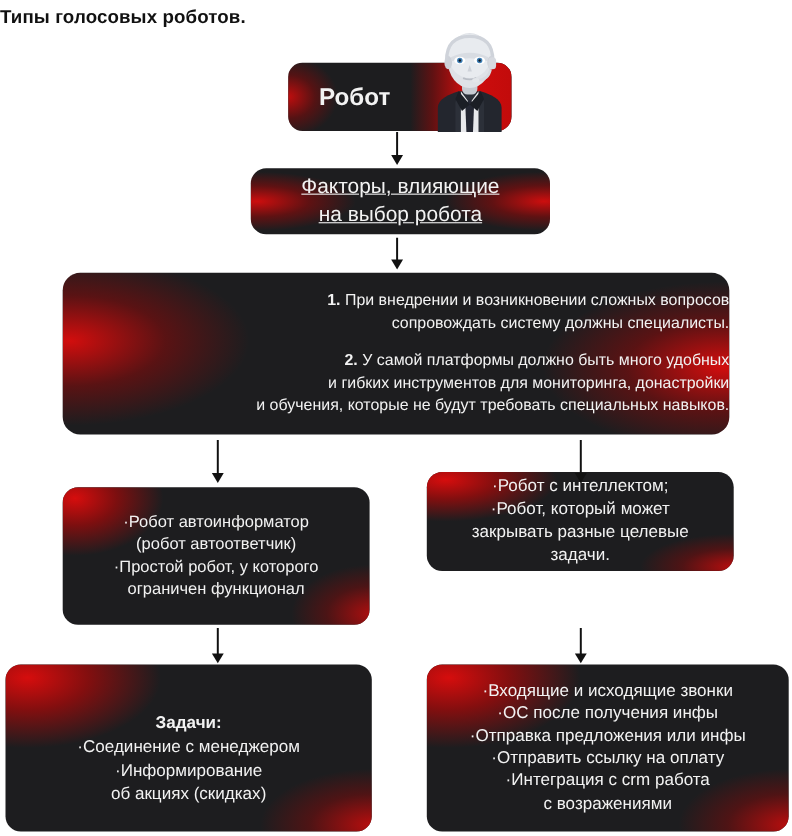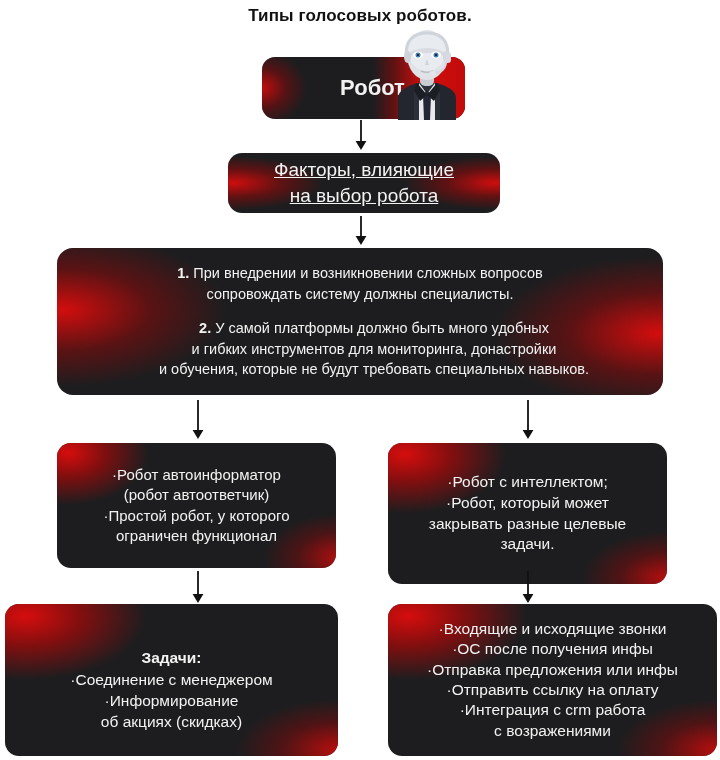--- a/index.html
+++ b/index.html
@@ -21,21 +21,21 @@
     width: 720px;
     height: 760px;
   }
 
   
   .title {
     position: absolute;
     left: 0;
     top: 6px;
     width: 720px;
-    text-align: center;
+    text-align: left;
     font-size: 17px;
     font-weight: bold;
     color: #111111;
     letter-spacing: 0.1px;
   }
 
   
   .box {
     position: absolute;
     border-radius: 14px;
@@ -88,21 +88,21 @@
       radial-gradient(ellipse 36% 70% at 99% 58%, rgba(214,13,13,0.98) 0%, rgba(150,8,8,0.5) 40%, rgba(24,24,26,0) 75%);
   }
 
   
   #robot-box {
     left: 262px;
     top: 57px;
     width: 203px;
     height: 62px;
     border-radius: 13px;
-    justify-content: center;
+    justify-content: flex-start;
   }
   #robot-box .txt {
     font-size: 22px;
     font-weight: bold;
     padding-left: 28px;
   }
   .robot-red-panel {
     position: absolute;
     right: 0;
     top: 0;
@@ -142,38 +142,38 @@
     align-items: center;
   }
   #criteria-box .crit-inner {
     position: relative;
     z-index: 3;
     width: 100%;
     text-align: center;
     font-size: 14.5px;
     line-height: 1.42;
   }
-  .crit-item { white-space: pre-line; }
+  .crit-item { white-space: pre-line; text-align: right; }
   .crit-item + .crit-item { margin-top: 14px; padding-left: 28px; }
   .crit-num { font-weight: bold; }
 
   
   #simple-box {
     left: 57px;
     top: 443px;
     width: 279px;
     height: 125px;
   }
   #simple-box .txt { font-size: 15px; }
 
   #smart-box {
     left: 388px;
-    top: 443px;
+    top: 429px;
     width: 279px;
-    height: 141px;
+    height: 90px;
   }
   #smart-box .txt { font-size: 15.5px; }
 
   
   #tasks-box {
     left: 5px;
     top: 604px;
     width: 333px;
     height: 152px;
   }

